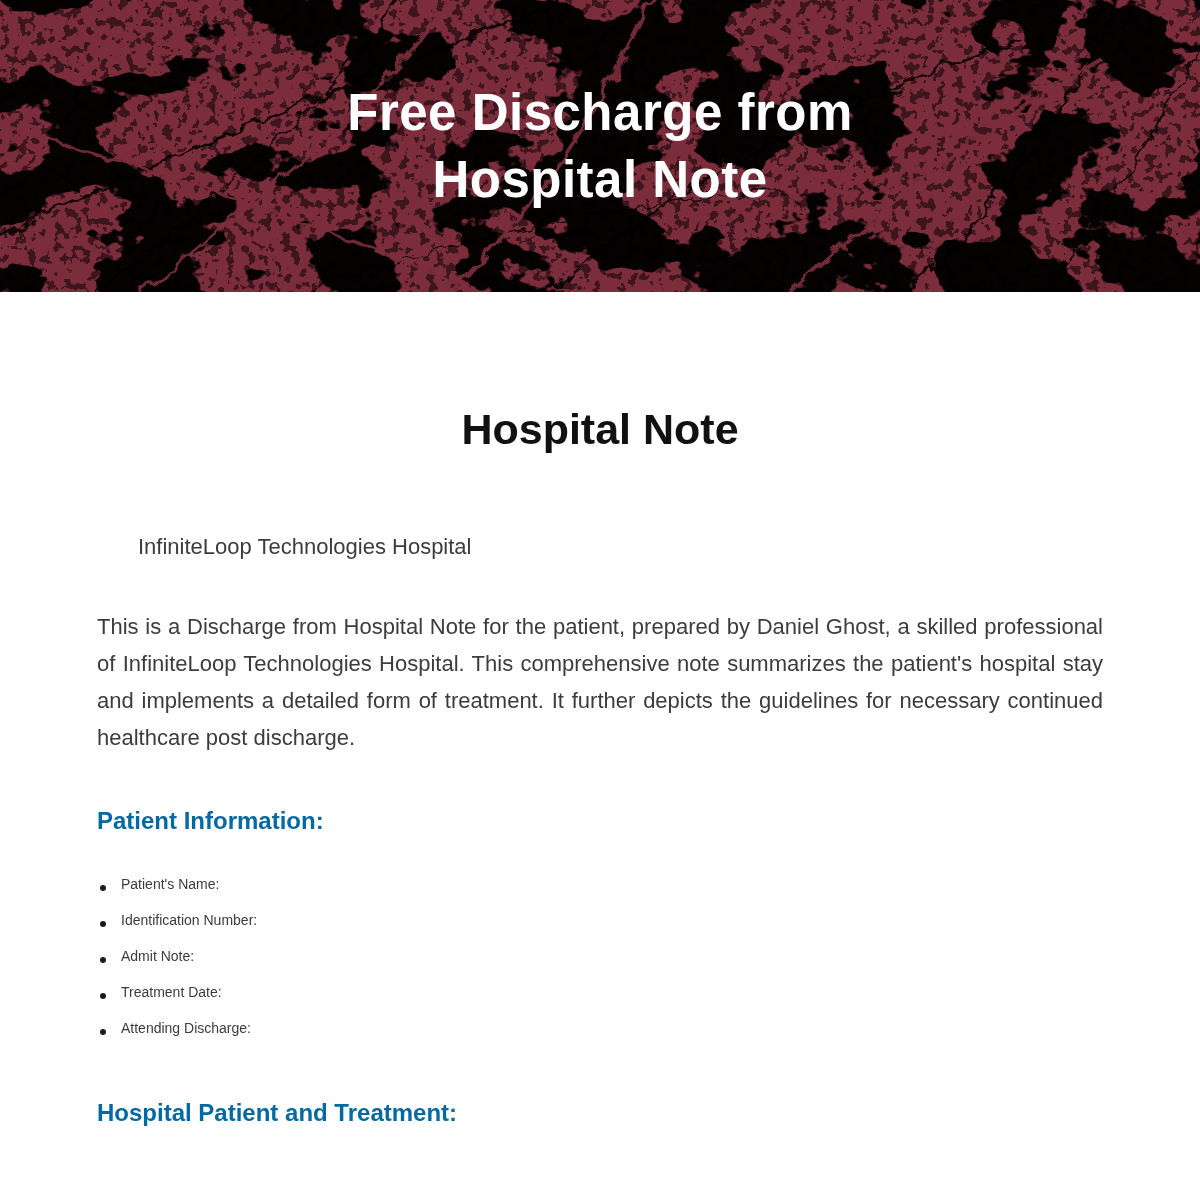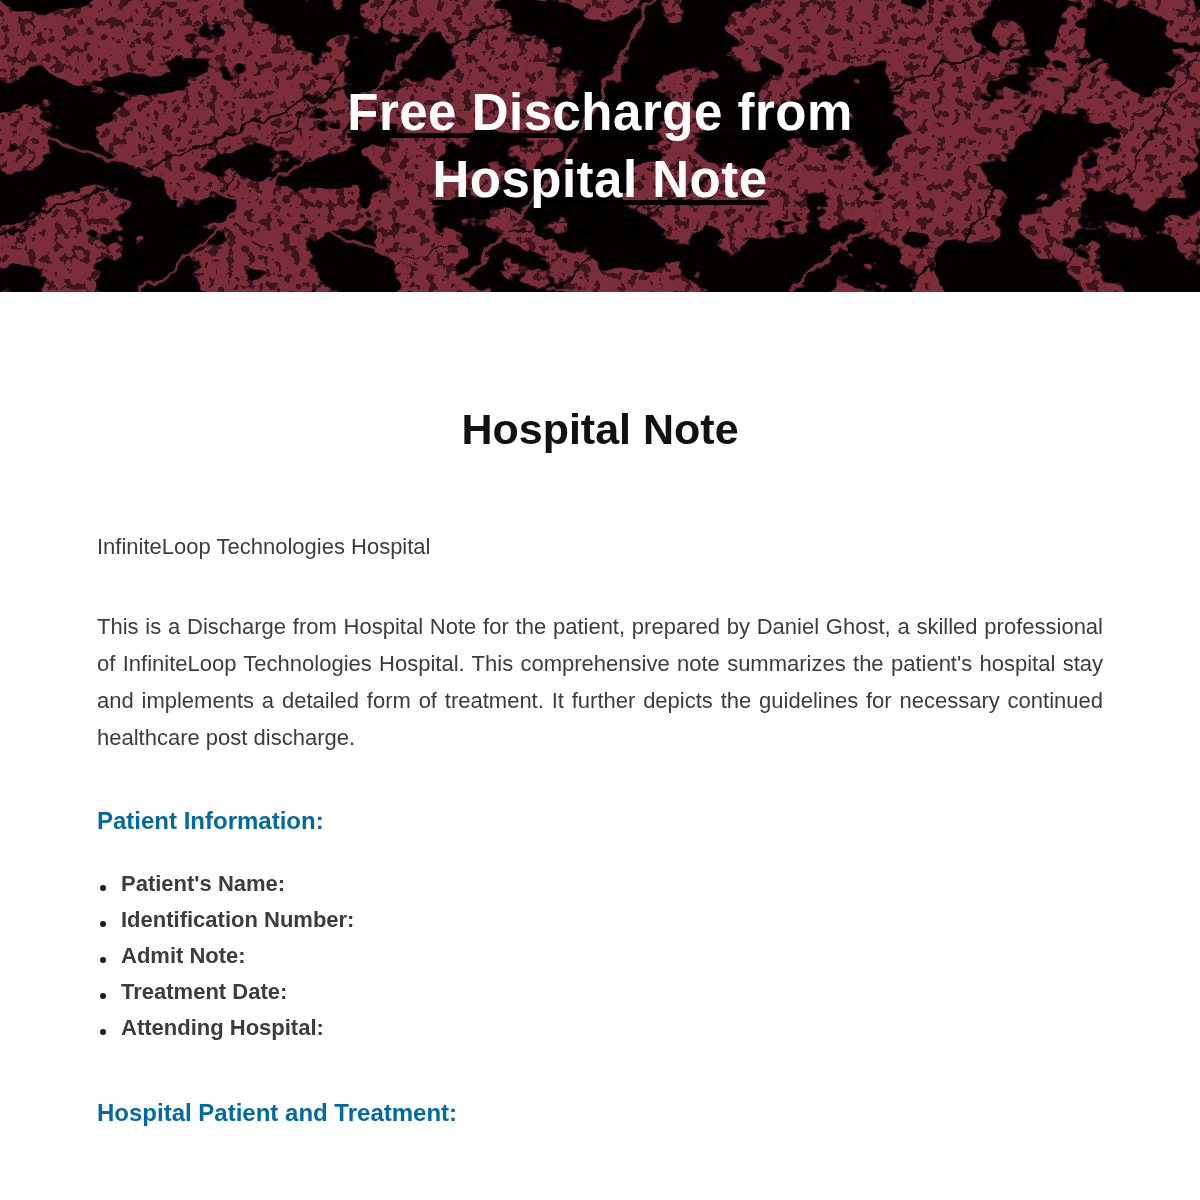--- a/index.html
+++ b/index.html
@@ -8,21 +8,20 @@
     background: #ffffff;
     font-family: "Liberation Sans", sans-serif;
   }
 
   
   .banner {
     position: relative;
     width: 1200px; height: 292px;
     background: #7f1d1d;
     overflow: hidden;
-    text-decoration: underline;
   }
   .banner-texture-svg {
     position: absolute; inset: 0;
     width: 100%; height: 100%;
     display: block;
   }
   .banner-title {
     position: relative; z-index: 2;
     height: 100%;
     display: flex; flex-direction: column;
@@ -46,42 +45,42 @@
     line-height: 50px;
     font-weight: 700;
     color: #111111;
     text-align: center;
   }
   .doc-meta {
     margin-top: 76px;
     font-size: 22px;
     line-height: 34px;
     color: #3c3c3c;
+    margin-left: 41px;
   }
   .intro {
     margin-top: 44px;
     font-size: 22px;
     line-height: 37px;
     text-align: justify;
     color: #3c3c3c;
   }
   .section-heading {
     margin-top: 50px;
     font-size: 24px;
     line-height: 30px;
     font-weight: 700;
     color: #0369a1;
   }
   .bullet-list {
     margin-top: 30px;
     list-style: none;
-    font-size: 22px;
+    font-size: 14px;
     line-height: 36px;
     color: #3c3c3c;
-    font-weight: bold;
   }
   .bullet-list li {
     position: relative;
     padding-left: 24px;
   }
   .bullet-dot {
     position: absolute;
     left: 3px; top: 19px;
     width: 6px; height: 6px;
     border-radius: 50%;
@@ -155,18 +154,18 @@
     <li>
       <span class="bullet-dot"></span>
       <span>Admit Note:</span>
     </li>
     <li>
       <span class="bullet-dot"></span>
       <span>Treatment Date:</span>
     </li>
     <li>
       <span class="bullet-dot"></span>
-      <span>Attending Hospital:</span>
+      <span>Attending Discharge:</span>
     </li>
   </ul>
 
   <h3 class="section-heading course-heading">Hospital Patient and Treatment:</h3>
 </main>
 
 </body></html>

